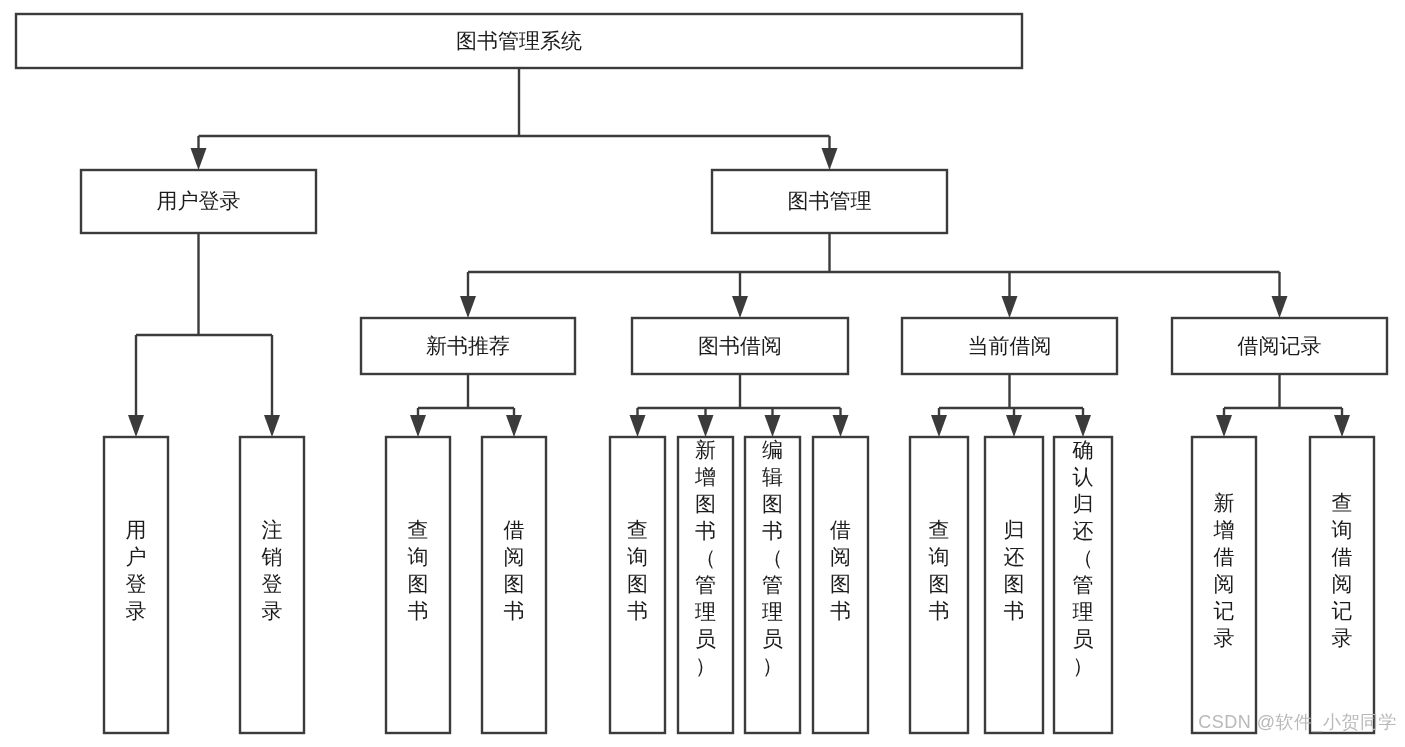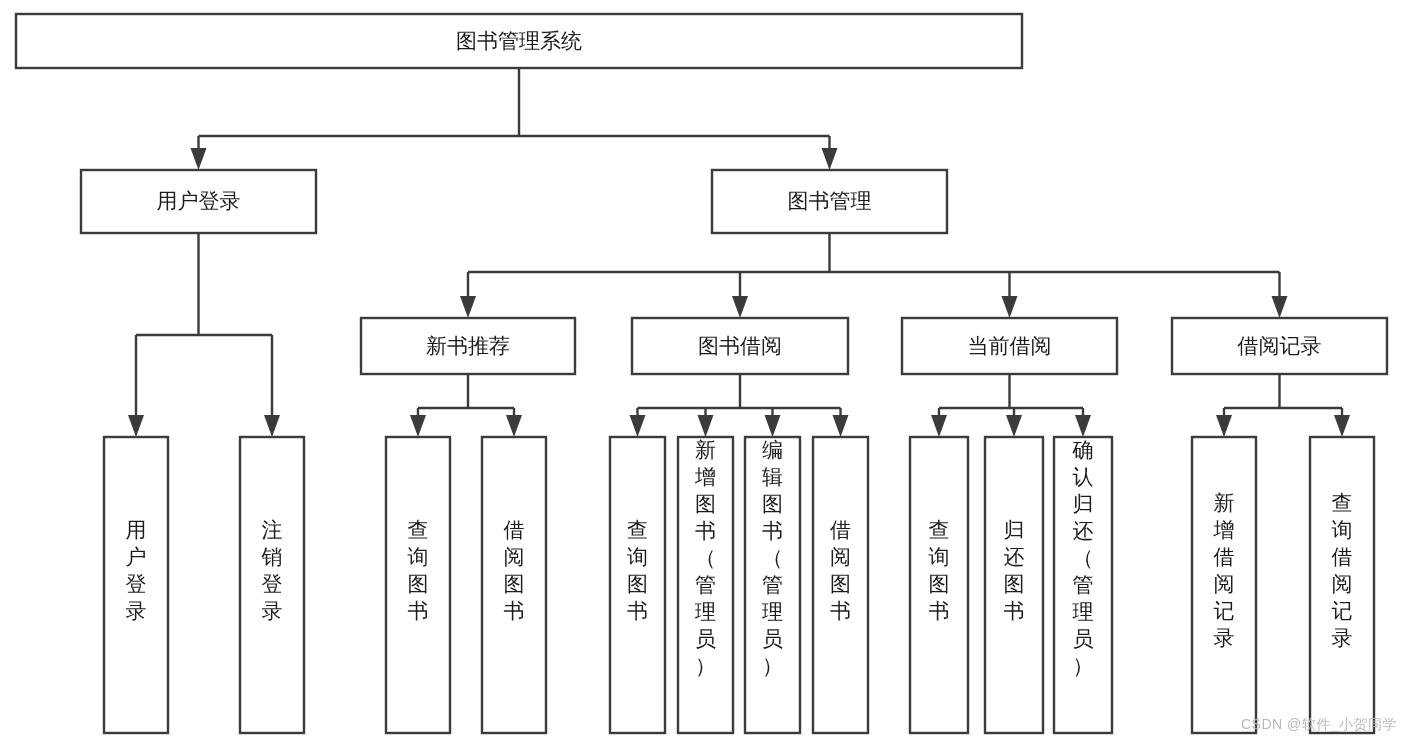--- a/index.html
+++ b/index.html
@@ -51,21 +51,21 @@
     fill: #1c1c1c;
     font-family: "Liberation Sans", "DejaVu Sans", sans-serif;
     font-size: 21px;
     text-anchor: middle;
   }
   .watermark-text {
     position: absolute;
     right: 8px;
     bottom: 4px;
     font-family: "Liberation Sans", "DejaVu Sans", sans-serif;
-    font-size: 14px;
+    font-size: 18px;
     color: #b9b9b9;
     white-space: nowrap;
     letter-spacing: 0.5px;
   }
 </style>
 </head>
 <body>
 
 <div id="diagram-root">
   <svg id="tree-svg" viewBox="0 0 1405 747" xmlns="http://www.w3.org/2000/svg">

